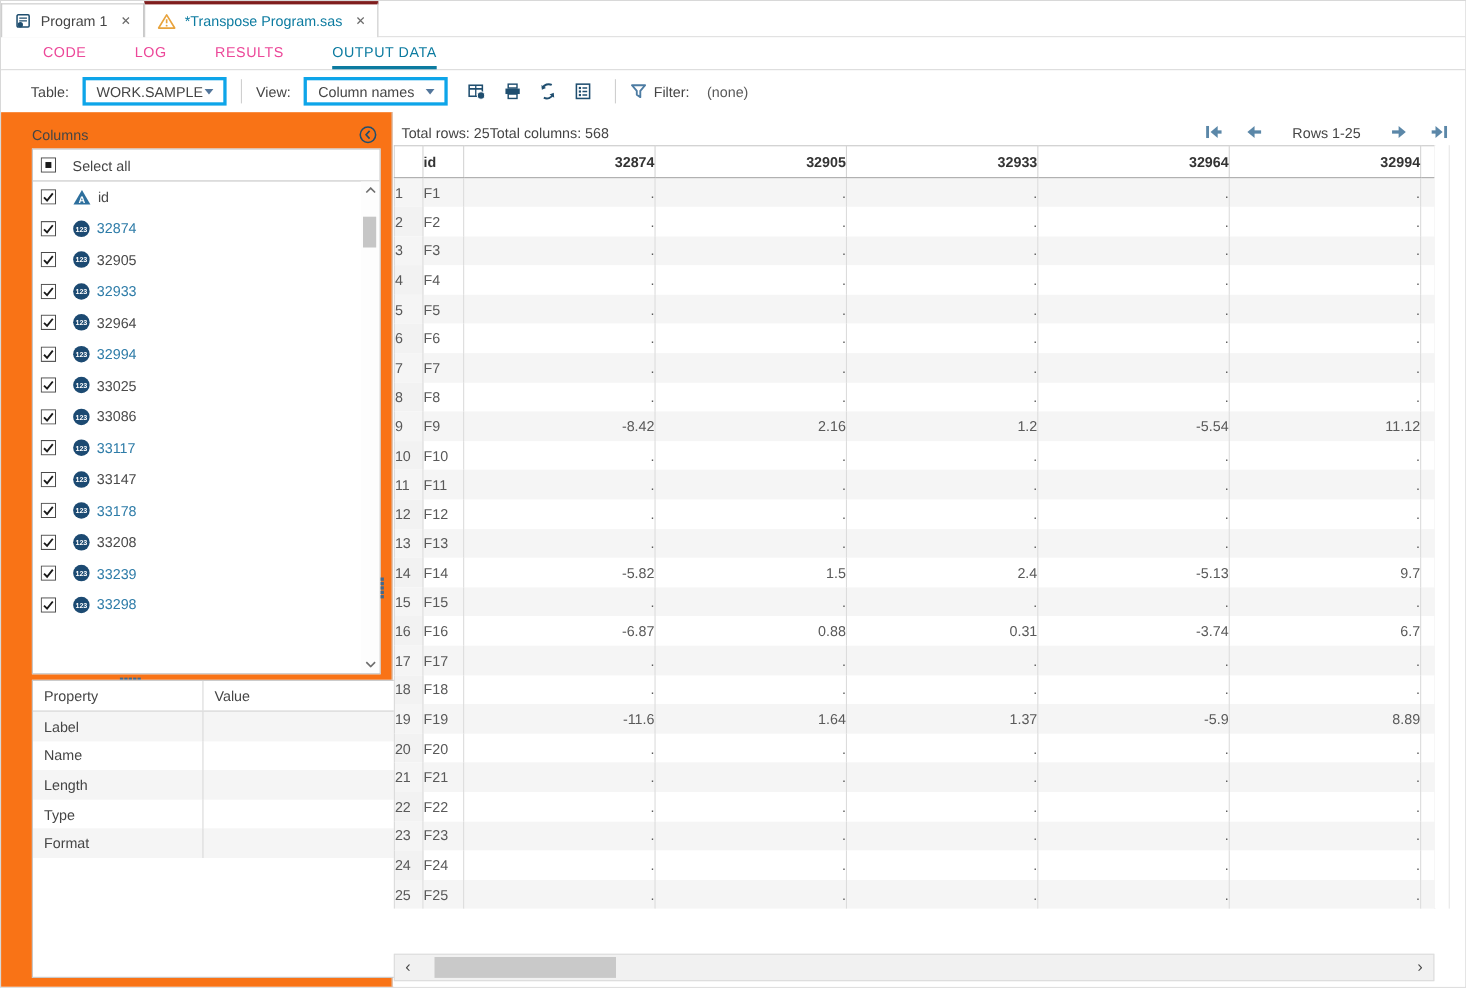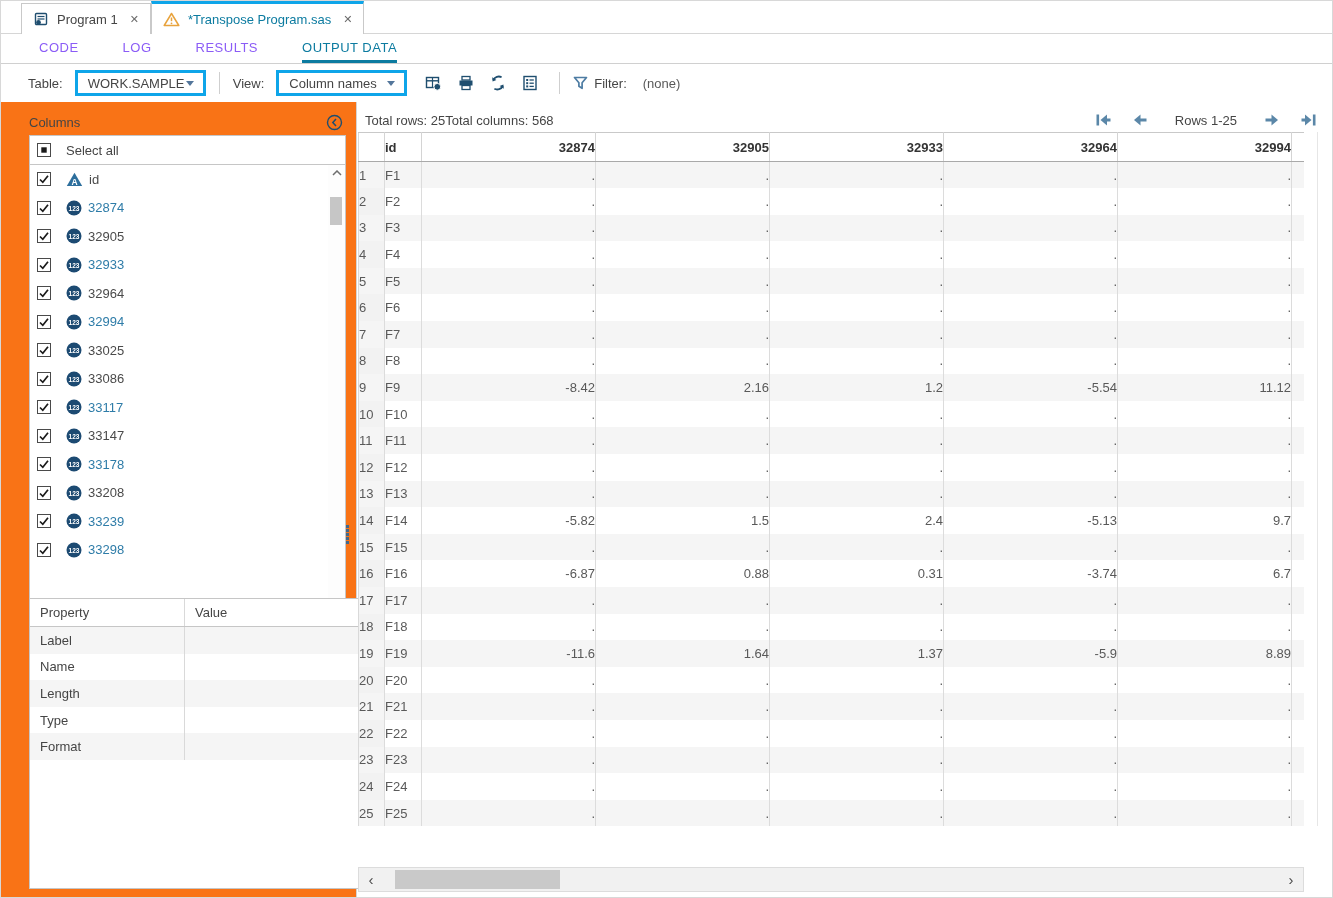--- a/index.html
+++ b/index.html
@@ -6,34 +6,34 @@
   html,body { margin:0; padding:0; }
   body {
     width:1333px; height:898px; position:relative; overflow:hidden;
     background:#fff; font-family:"Liberation Sans", sans-serif; color:#454545;
     border:1px solid #d8d8d8;
   }
   svg { display:block; }
 
   
   .tabbar { position:absolute; top:0; left:0; right:0; height:33px;
-    display:flex; align-items:flex-end; padding-left:20px;
+    display:flex; align-items:flex-end; 
     border-bottom:1px solid #d6d6d6; background:#fff; }
   .tab { height:31px; display:flex; align-items:center; gap:8px; padding:0 11px;
     border:1px solid #c9c9c9; border-bottom:none; background:#fff; font-size:13px;
     color:#454545; position:relative; top:1px; cursor:pointer; }
-  .tab.active { height:33px; border-top:3px solid #0ea5e9; color:#0c7ba0; }
+  .tab.active { height:33px; border-top:3px solid #7f1d1d; color:#0c7ba0; }
   .tab .close { font-size:11px; color:#6b6b6b; margin-left:4px; cursor:pointer; }
 
   
   .subtabs { position:absolute; top:33px; left:0; right:0; height:30px;
     display:flex; padding-left:38px; gap:44px; border-bottom:1px solid #d0d0d0;
     font-size:13px; background:#fff; }
   .subtab { display:flex; align-items:center; height:100%; letter-spacing:.5px;
-    color:#8b5cf6; border-bottom:3px solid transparent; cursor:pointer; }
+    color:#ec4899; border-bottom:3px solid transparent; cursor:pointer; }
   .subtab.active { color:#0c7ba0; border-bottom-color:#0c7ba0; }
 
   
   .toolbar { position:absolute; top:63px; left:0; right:0; height:38px;
     display:flex; align-items:center; padding-left:27px; font-size:13px; background:#fff; }
   .tb-label { margin-right:12px; }
   .dropdown { width:131px; height:26px; border:3px solid #0ea5e9; display:flex;
     align-items:center; justify-content:space-between; padding:0 9px 0 10px;
     cursor:pointer; background:#fff; }
   .caret { width:0; height:0; border-left:4.5px solid transparent;
@@ -64,21 +64,21 @@
   .vs-arrow { position:absolute; left:0; width:17px; height:16px; display:flex;
     align-items:center; justify-content:center; cursor:pointer; }
   .vs-thumb { position:absolute; left:2px; width:12px; top:32px; height:28px;
     background:#c6c6c6; cursor:pointer; }
   .dots-h { position:absolute; top:514px; left:108px; display:flex; gap:1.5px; cursor:row-resize; }
   .dots-h i { width:2.5px; height:2.5px; background:#44688a; }
   .dots-v { position:absolute; left:345px; top:524px; display:flex; flex-direction:column;
     gap:1.5px; cursor:col-resize; z-index:5; }
   .dots-v i { width:2.5px; height:2.5px; background:#44688a; }
 
-  .props { position:absolute; top:496px; left:28px; width:344px; bottom:8px;
+  .props { position:absolute; top:516px; left:28px; width:344px; bottom:8px;
     border:1px solid #c6c6c6; font-size:13px; background:#fff; }
   .props-header { height:28px; border-bottom:1px solid #c6c6c6; display:flex; align-items:center; }
   .props-header .ph1 { width:155px; padding-left:10px; border-right:1px solid #d9d9d9;
     height:100%; display:flex; align-items:center; }
   .props-header .ph2 { padding-left:10px; }
   .prop-row { height:26.6px; display:flex; align-items:center; }
   .prop-row.odd { background:#f5f5f5; }
   .prop-row .pc1 { width:155px; padding-left:10px; border-right:1px solid #d9d9d9;
     height:100%; display:flex; align-items:center; color:#454545; }
   .prop-row .pc2 { padding-left:10px; color:#454545; }

